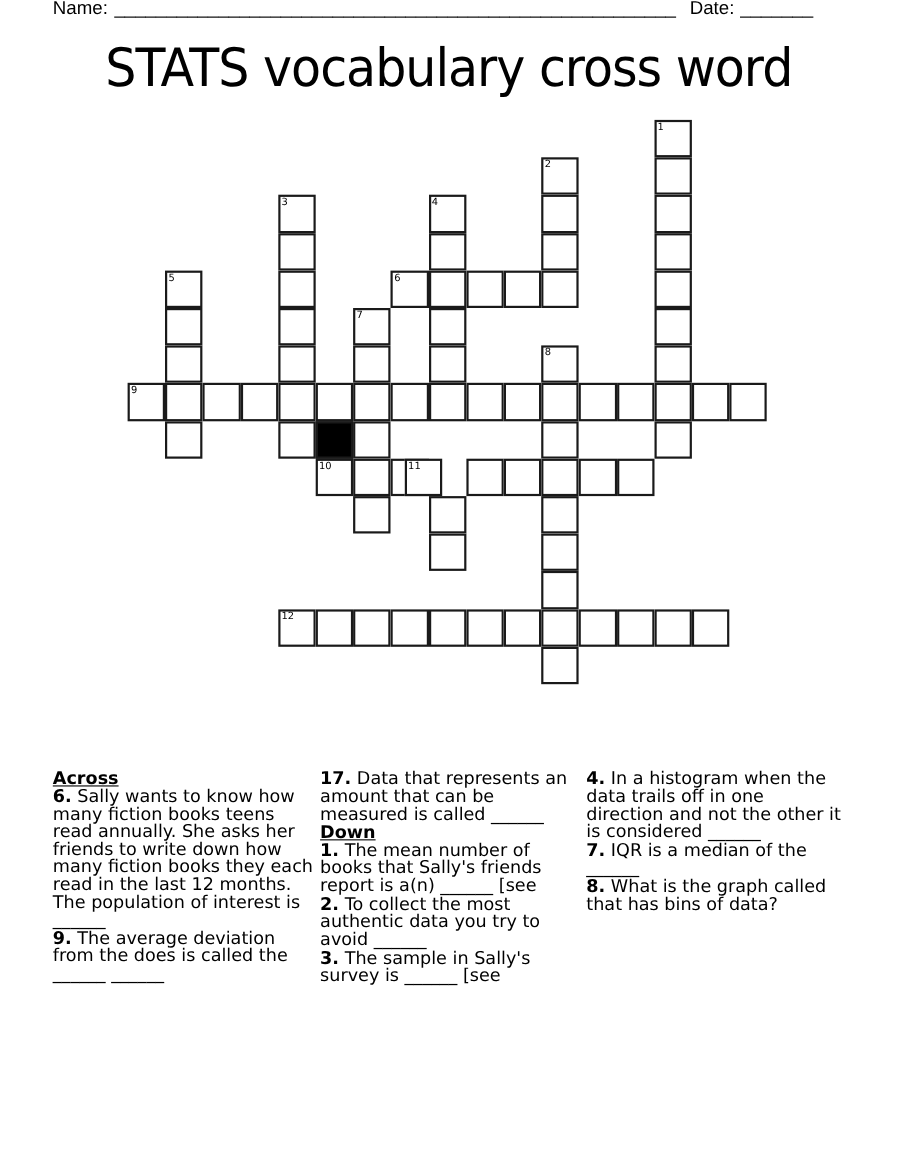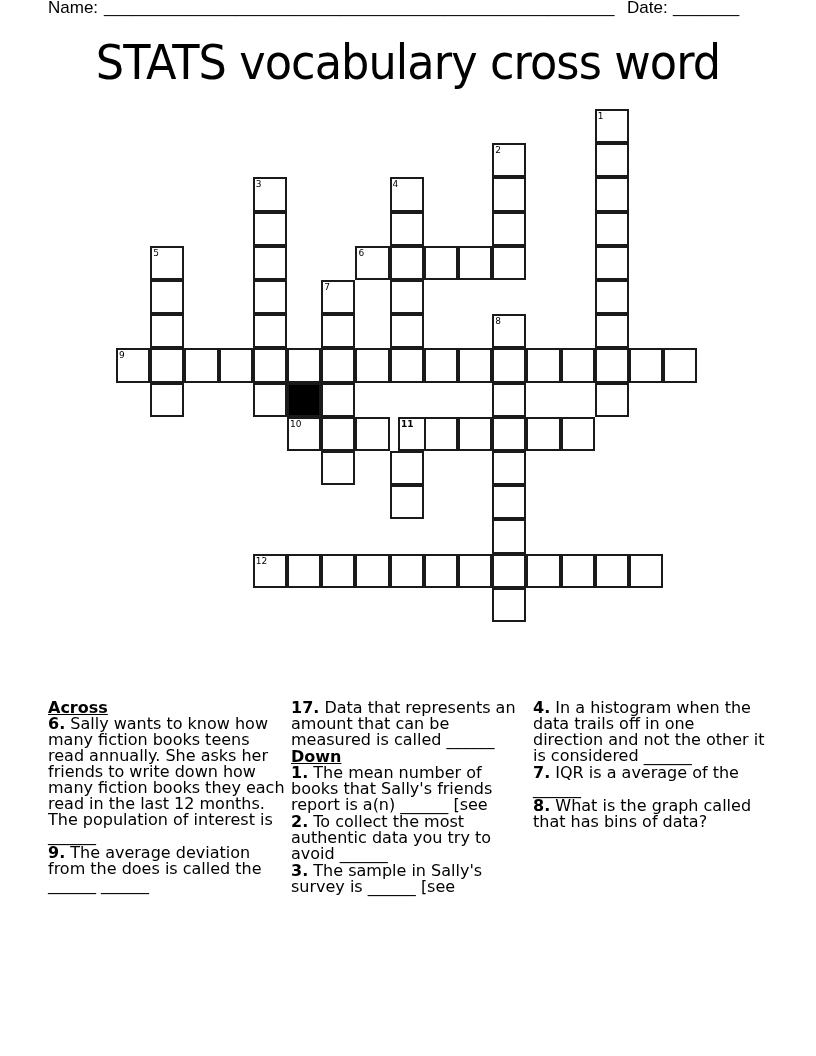--- a/index.html
+++ b/index.html
@@ -110,21 +110,21 @@
     <div class="cell" style="left: 424.8px; top: 349.4px;"></div>
     <div class="cell" style="left: 459px; top: 349.4px;"></div>
     <div class="cell" style="left: 527.4px; top: 349.4px;"></div>
     <div class="cell" style="left: 561.6px; top: 349.4px;"></div>
     <div class="cell" style="left: 630px; top: 349.4px;"></div>
     <div class="cell" style="left: 664.2px; top: 349.4px;"></div>
     <div class="cell" style="left: 288px; top: 417.8px;">
       <span class="num">10</span>
     </div>
     <div class="cell" style="left: 356.4px; top: 417.8px;"></div>
-    <div class="cell" style="left: 399px; top: 417.8px; font-weight: bold;">
+    <div class="cell" style="left: 369px; top: 417.8px;">
       <span class="num">11</span>
     </div>
     <div class="cell" style="left: 424.8px; top: 417.8px;"></div>
     <div class="cell" style="left: 459px; top: 417.8px;"></div>
     <div class="cell" style="left: 527.4px; top: 417.8px;"></div>
     <div class="cell" style="left: 561.6px; top: 417.8px;"></div>
     <div class="cell" style="left: 390.6px; top: 452px;"></div>
     <div class="cell" style="left: 390.6px; top: 486.2px;"></div>
     <div class="cell" style="left: 253.8px; top: 554.6px;">
       <span class="num">12</span>
@@ -151,15 +151,15 @@
 <div class="clues" id="col2">
   <span class="clue"><b>17.</b><span> Data that represents an amount that can be measured is called ______</span></span>
   <span class="heading">Down</span>
   <span class="clue"><b>1.</b><span> The mean number of books that Sally's friends report is a(n) ______ [see</span></span>
   <span class="clue"><b>2.</b><span> To collect the most authentic data you try to avoid ______</span></span>
   <span class="clue"><b>3.</b><span> The sample in Sally's survey is ______ [see</span></span>
 </div>
 
 <div class="clues" id="col3">
   <span class="clue"><b>4.</b><span> In a histogram when the data trails off in one direction and not the other it is considered ______</span></span>
-  <span class="clue"><b>7.</b><span> IQR is a average of the ______</span></span>
+  <span class="clue"><b>7.</b><span> IQR is a median of the ______</span></span>
   <span class="clue"><b>8.</b><span> What is the graph called that has bins of data?</span></span>
 </div>
 
 </body></html>

